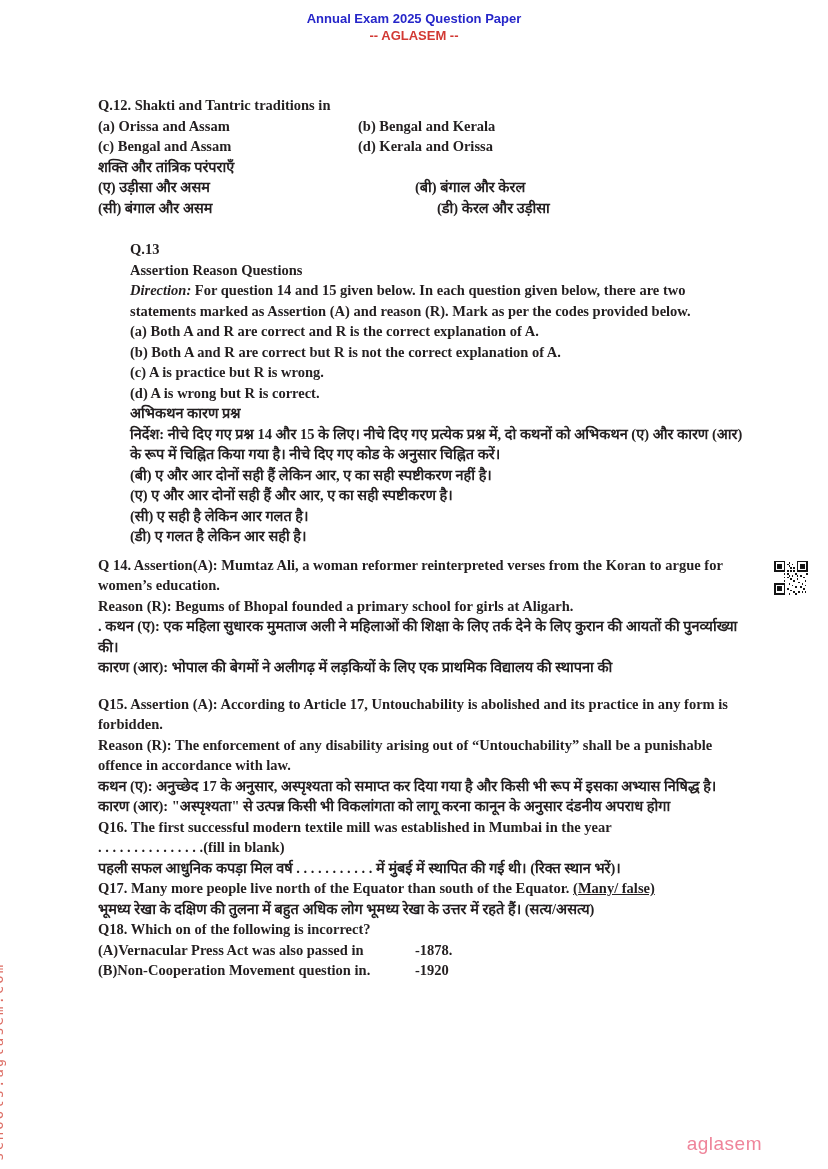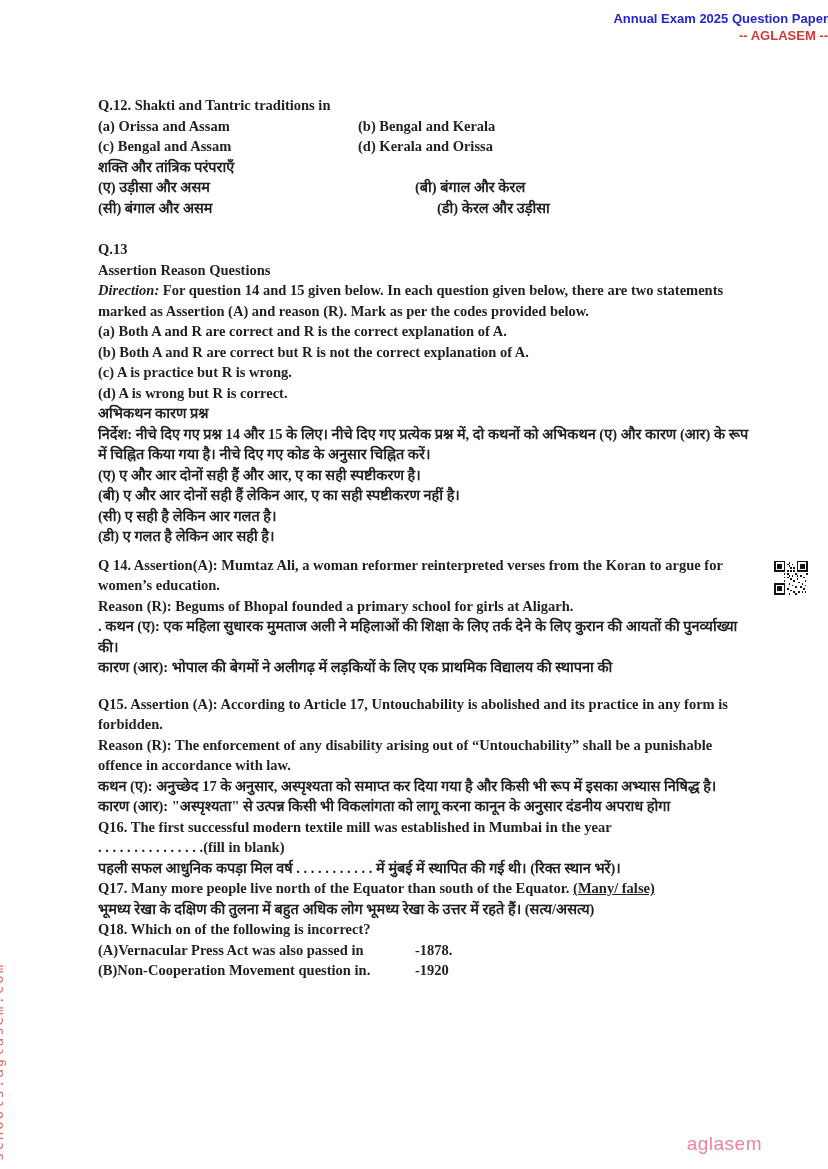--- a/index.html
+++ b/index.html
@@ -6,37 +6,37 @@
   body {
     width: 828px; height: 1169px; background: #ffffff;
     font-family: "Liberation Serif", serif;
   }
   .page {
     position: relative; width: 828px; height: 1169px;
     background: #ffffff; overflow: hidden;
   }
   .page-header {
     position: absolute; top: 11px; left: 0; right: 0;
-    text-align: right; font-family: "Liberation Sans", sans-serif;
+    text-align: center; font-family: "Liberation Sans", sans-serif;
     font-weight: bold;
   }
   .hdr-title { color: var(--header-blue, #2626c9); font-size: 13px; }
   .hdr-sub   { color: var(--header-red, #d23933); font-size: 13px; margin-top: 2px; }
 
   .content {
     position: absolute; left: 98px; top: 95px; width: 655px;
     color: var(--ink, #231f20); font-size: 14.5px; font-weight: bold;
     line-height: 20.5px;
   }
   .content p { margin: 0; }
   .row { display: flex; }
   .c260 { flex: none; width: 260px; }
   .c317 { flex: none; width: 317px; }
   .c339 { flex: none; width: 339px; }
-  #q13 { margin-top: 21px; }
+  #q13 { margin-top: 21px; margin-left: 32px; }
   #q14 { margin-top: 8px; }
   #q15 { margin-top: 16px; }
   .ul { text-decoration: underline; }
   .it { font-style: italic; }
 
   .side-mark {
     position: absolute; left: 6px; bottom: 8px;
     transform-origin: 0 100%; transform: rotate(-90deg);
     font-family: "DejaVu Sans Mono", monospace; font-size: 14px;
     letter-spacing: 2px; color: var(--side-pink, #dd6f66);
@@ -143,22 +143,22 @@
     <section id="q13">
       <p>Q.13</p>
       <p>Assertion Reason Questions</p>
       <p><span class="it">Direction:</span><span> For question 14 and 15 given below. In each question given below, there are two statements marked as Assertion (A) and reason (R). Mark as per the codes provided below.</span></p>
       <p>(a) Both A and R are correct and R is the correct explanation of A.</p>
       <p>(b) Both A and R are correct but R is not the correct explanation of A.</p>
       <p>(c) A is practice but R is wrong.</p>
       <p>(d) A is wrong but R is correct.</p>
       <p>अभिकथन कारण प्रश्न</p>
       <p>निर्देश: नीचे दिए गए प्रश्न 14 और 15 के लिए। नीचे दिए गए प्रत्येक प्रश्न में, दो कथनों को अभिकथन (ए) और कारण (आर) के रूप में चिह्नित किया गया है। नीचे दिए गए कोड के अनुसार चिह्नित करें।</p>
+      <p>(बी) ए और आर दोनों सही हैं लेकिन आर, ए का सही स्पष्टीकरण नहीं है।</p>
       <p>(ए) ए और आर दोनों सही हैं और आर, ए का सही स्पष्टीकरण है।</p>
-      <p>(बी) ए और आर दोनों सही हैं लेकिन आर, ए का सही स्पष्टीकरण नहीं है।</p>
       <p>(सी) ए सही है लेकिन आर गलत है।</p>
       <p>(डी) ए गलत है लेकिन आर सही है।</p>
     </section>
 
     <section id="q14">
       <p>Q 14. Assertion(A): Mumtaz Ali, a woman reformer reinterpreted verses from the Koran to argue for women’s education.</p>
       <p>Reason (R): Begums of Bhopal founded a primary school for girls at Aligarh.</p>
       <p>. कथन (ए): एक महिला सुधारक मुमताज अली ने महिलाओं की शिक्षा के लिए तर्क देने के लिए कुरान की आयतों की पुनर्व्याख्या की।</p>
       <p>कारण (आर): भोपाल की बेगमों ने अलीगढ़ में लड़कियों के लिए एक प्राथमिक विद्यालय की स्थापना की</p>
     </section>

